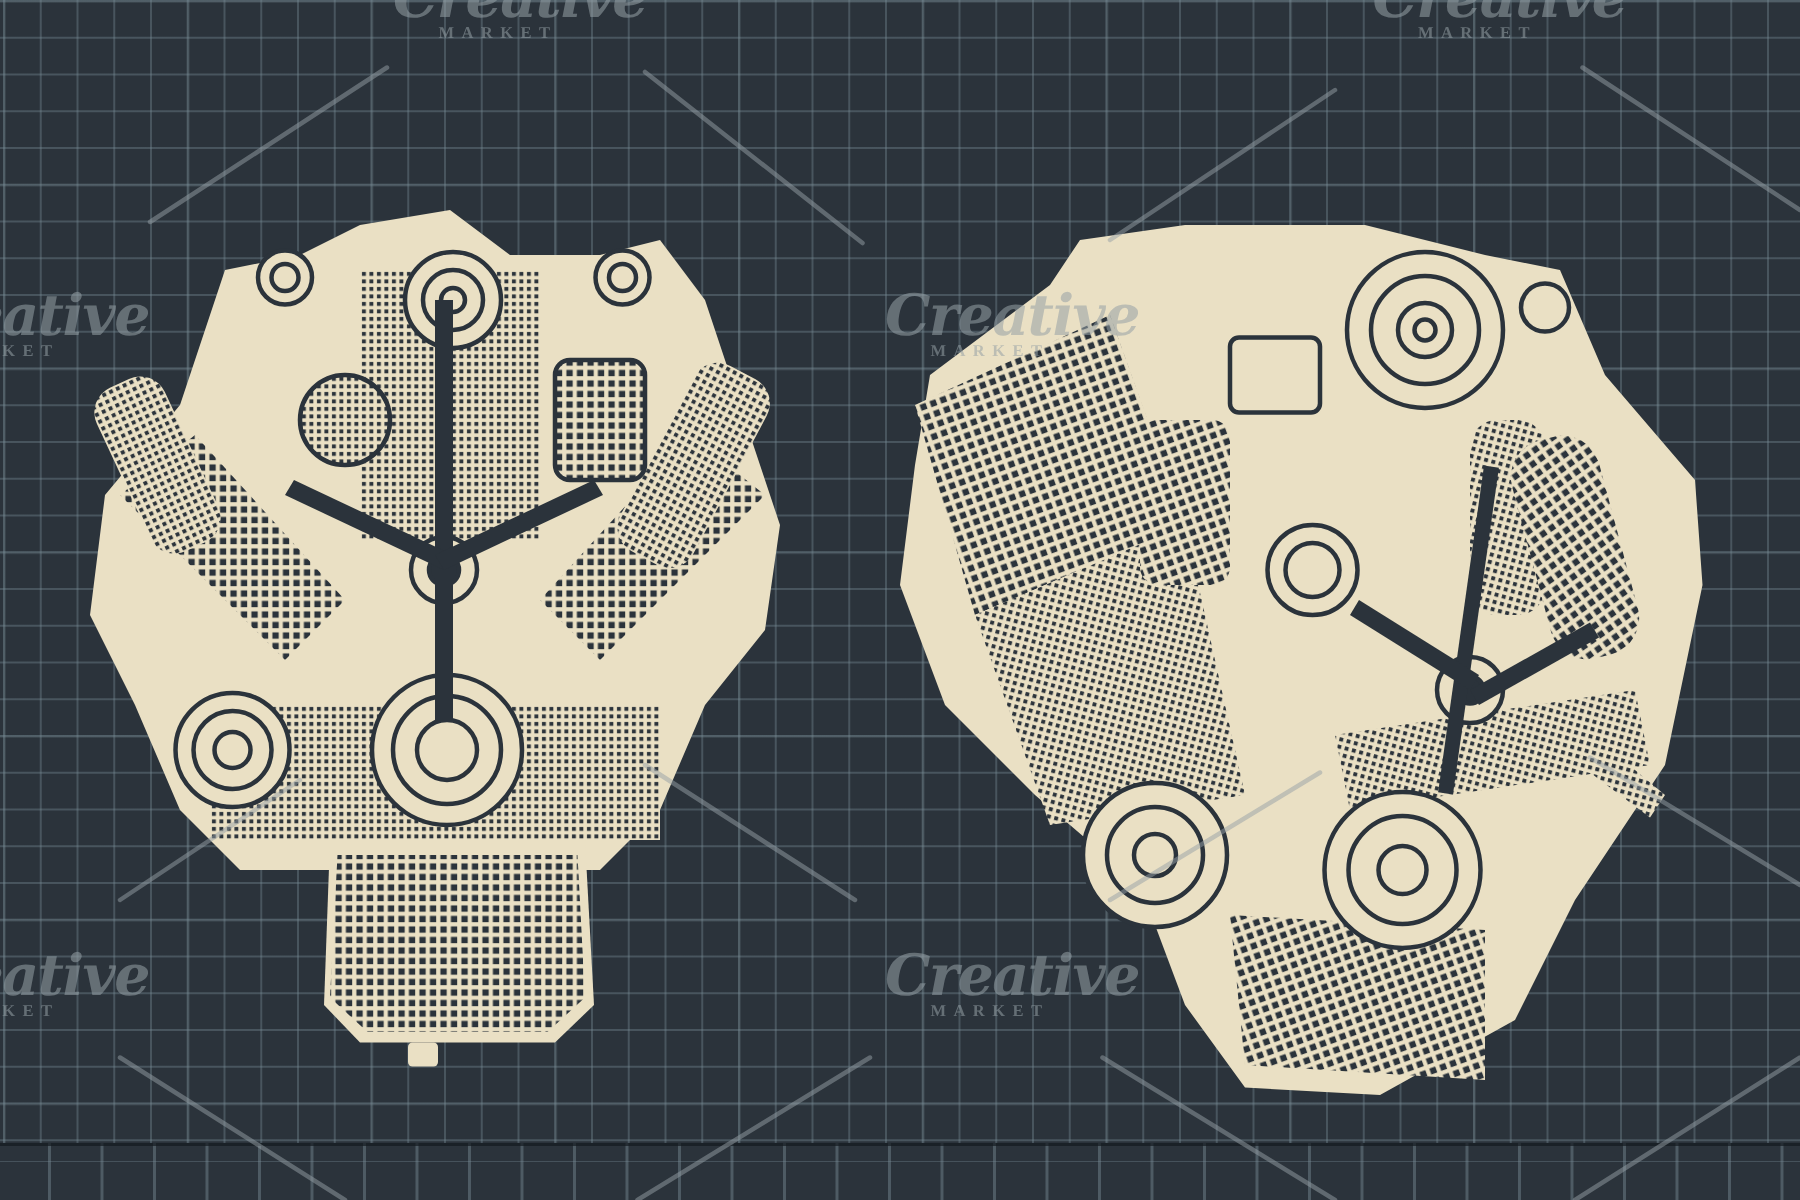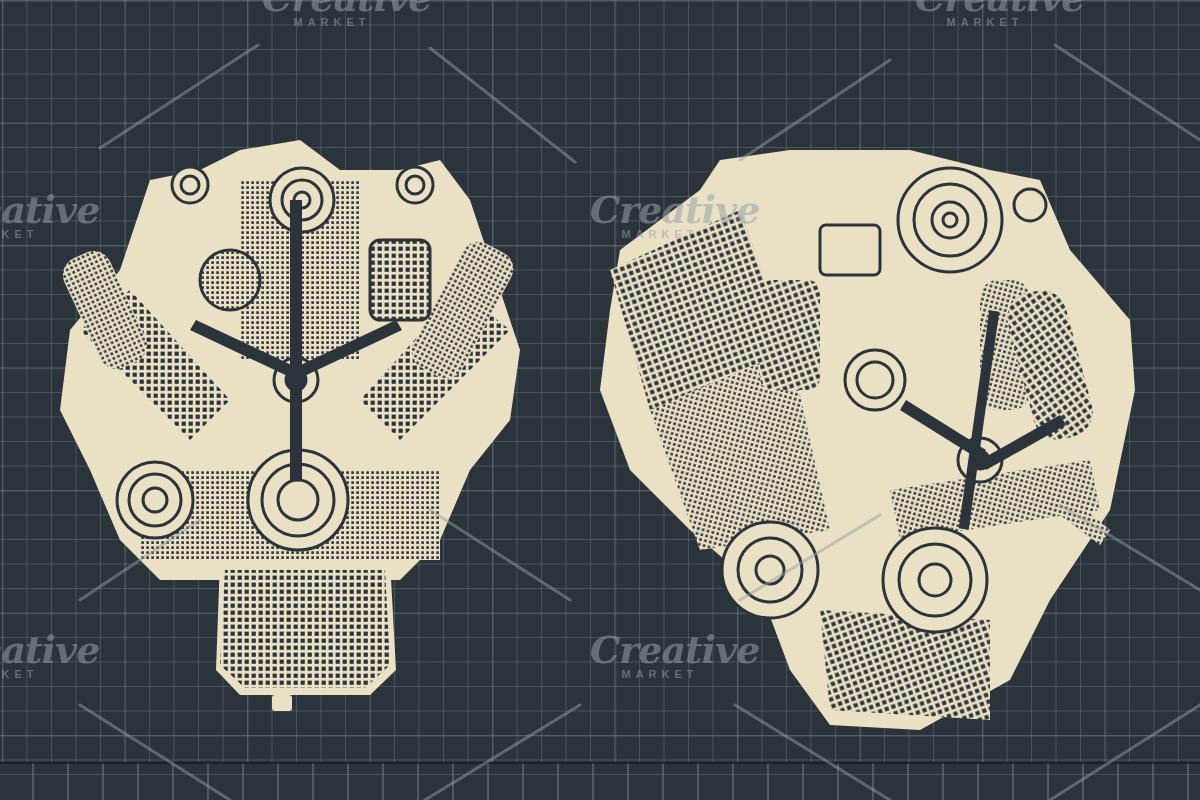--- a/index.html
+++ b/index.html
@@ -32,21 +32,21 @@
   .diag { position: absolute; left: 0; top: 0; width: 1200px; height: 800px; pointer-events: none; }
   .engine { position: absolute; }
   .engine-left { left: 40px; top: 140px; width: 500px; height: 580px; }
   .engine-right { left: 590px; top: 150px; width: 570px; height: 580px; }
   .wm { position: absolute; text-align: center; pointer-events: none; color: rgba(150,160,165,0.55); }
   .wm .script {
     font-family: "DejaVu Serif", serif; font-style: italic; font-weight: bold;
     font-size: 38px; letter-spacing: -1px; line-height: 40px; display: block;
   }
   .wm .caps {
-    font-family: Liberation Sans, sans-serif; font-weight: bold;
+    font-family: Liberation Serif, serif; font-weight: bold;
     font-size: 11px; letter-spacing: 5px; display: block; margin-top: -2px;
   }
 </style>
 </head>
 <body>
 
 <div class="grid-main"></div>
 <div class="grid-strip"></div>
 
 <svg class="engine engine-left" viewBox="0 0 500 580">

